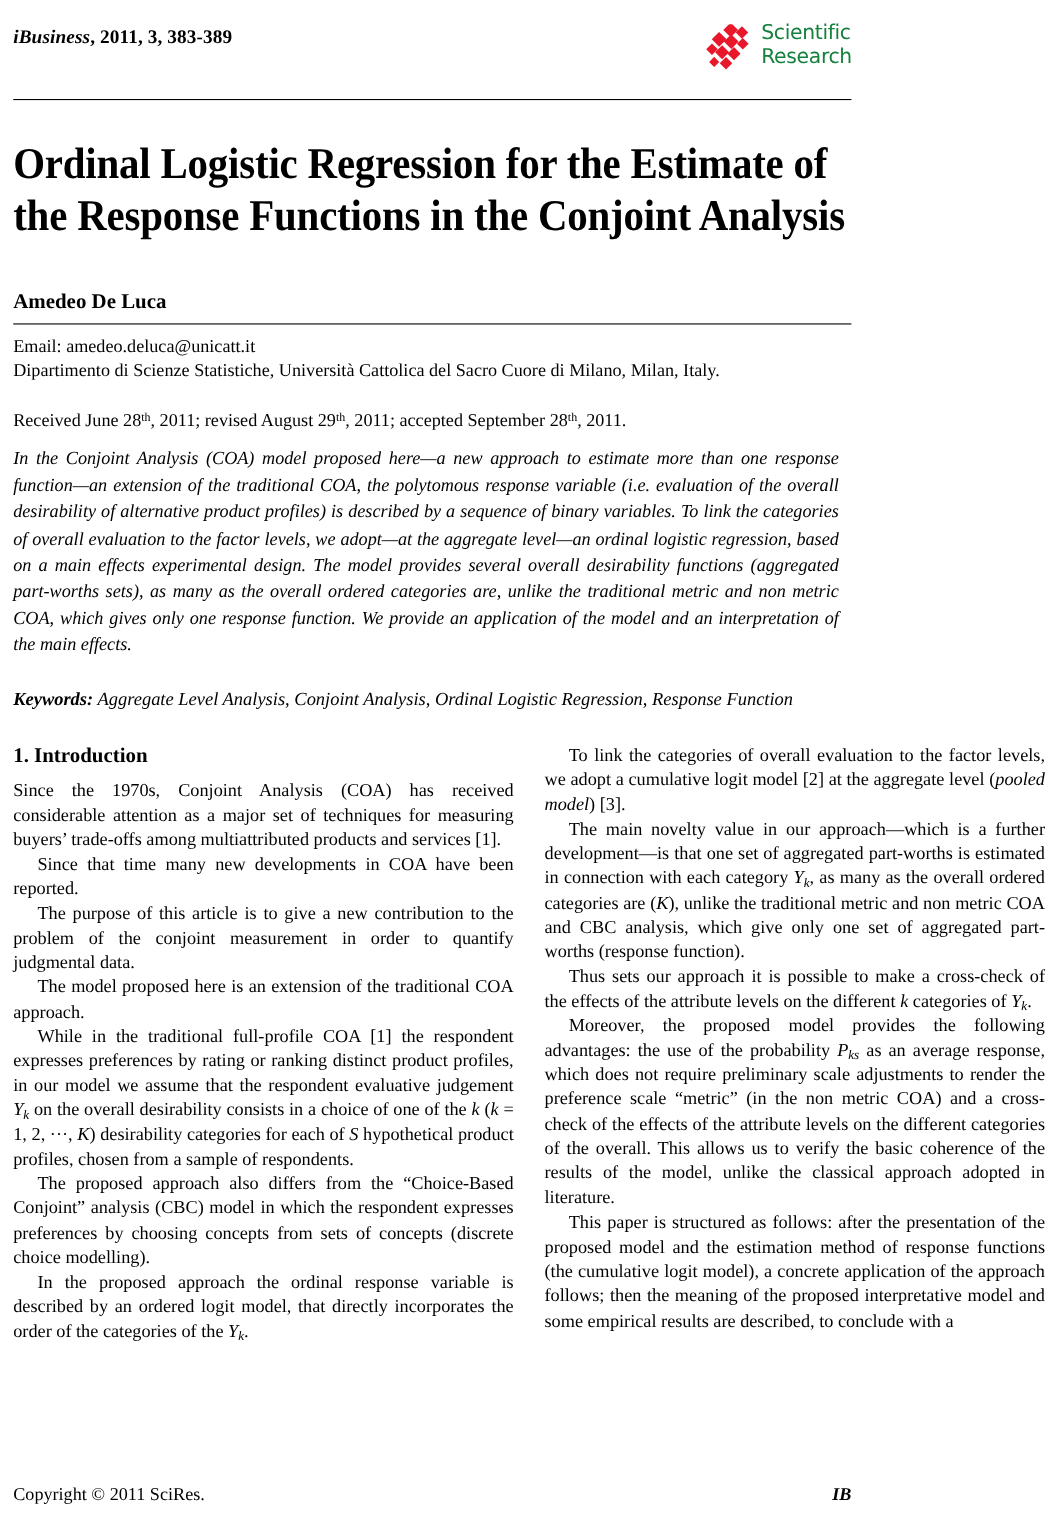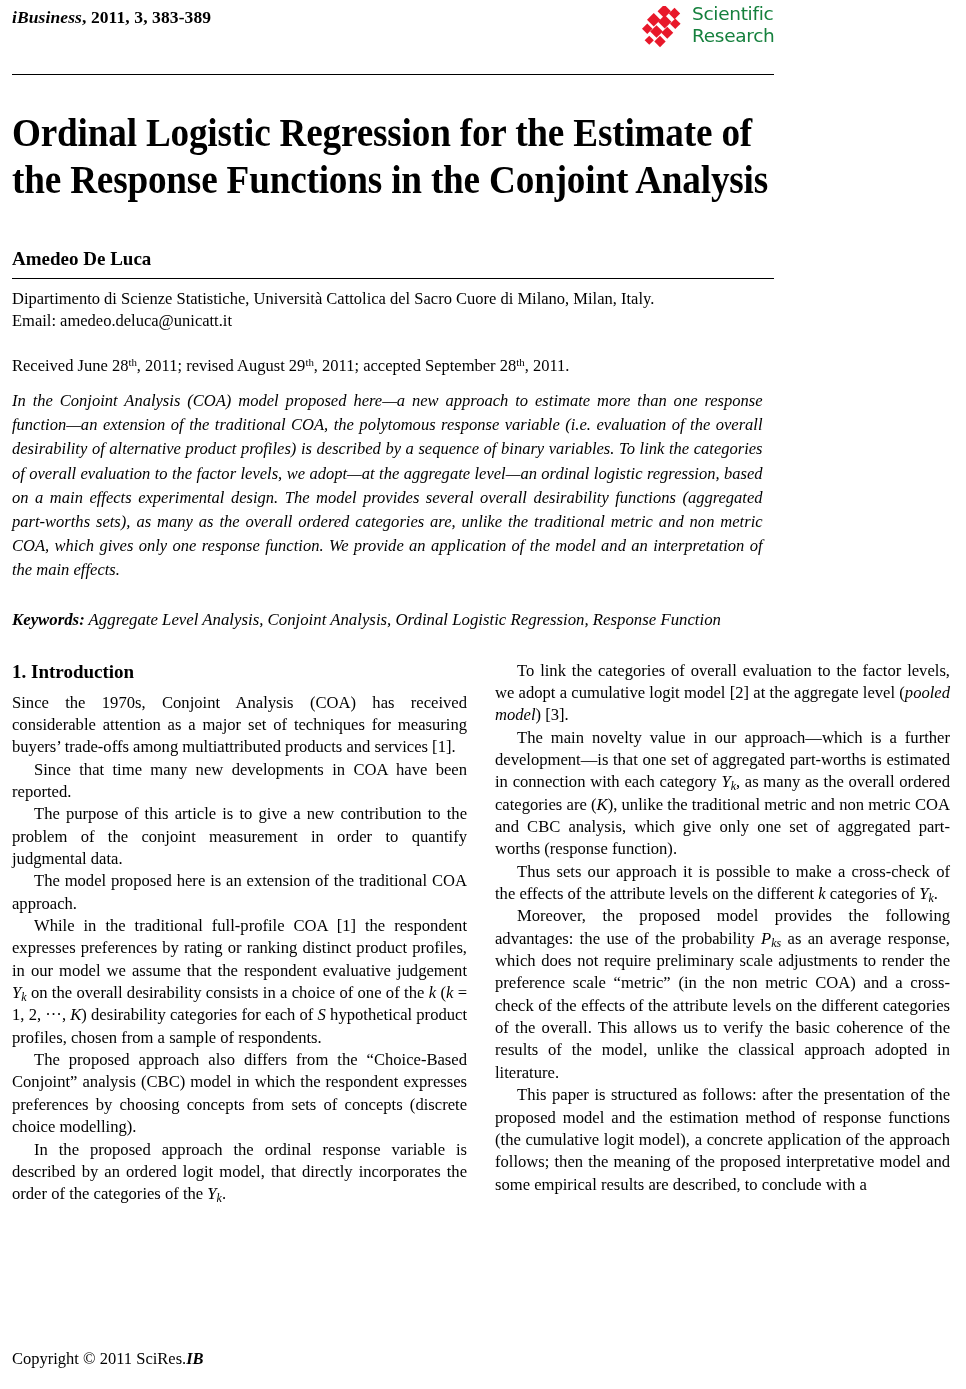--- a/index.html
+++ b/index.html
@@ -13,21 +13,21 @@
     font-family: "Liberation Serif", "DejaVu Serif", serif;
     color: #000000;
     position: relative;
     overflow: hidden;
   }
   .page {
     width: 786px;
     height: 1389px;
     position: relative;
     box-sizing: border-box;
-    padding: 0 12px;
+    padding: 16px 12px;
   }
 
   
   .masthead {
     position: relative;
     height: 62px;
     padding-top: 6px;
   }
   .masthead-left {
     position: absolute;
@@ -193,21 +193,21 @@
     line-height: 0;
   }
 
   
   .footer {
     position: absolute;
     left: 12px;
     right: 12px;
     bottom: 20px;
     display: flex;
-    justify-content: flex-start;
+    justify-content: space-between;
     align-items: baseline;
     font-size: 16.5px;
     line-height: 20px;
   }
   .footer-right {
     font-weight: bold;
     font-style: italic;
   }
 </style>
 </head>
@@ -241,22 +241,22 @@
     </div>
   </div>
 
   <hr class="rule-top">
 
   <h1 class="title">Ordinal Logistic Regression for the Estimate of the Response Functions in the Conjoint Analysis</h1>
 
   <div class="author">Amedeo De Luca</div>
   <hr class="rule-author">
   <div class="affil">
+    <div>Email: amedeo.deluca@unicatt.it</div>
     <div>Dipartimento di Scienze Statistiche, Università Cattolica del Sacro Cuore di Milano, Milan, Italy.</div>
-    <div>Email: amedeo.deluca@unicatt.it</div>
   </div>
 
   <div class="received"><span>Received June 28</span><sup>th</sup><span>, 2011; revised August 29</span><sup>th</sup><span>, 2011; accepted September 28</span><sup>th</sup><span>, 2011.</span></div>
 
   <div class="abstract-body">In the Conjoint Analysis (COA) model proposed here—a new approach to estimate more than one response function—an extension of the traditional COA, the polytomous response variable (i.e. evaluation of the overall desirability of alternative product profiles) is described by a sequence of binary variables. To link the categories of overall evaluation to the factor levels, we adopt—at the aggregate level—an ordinal logistic regression, based on a main effects experimental design. The model provides several overall desirability functions (aggregated part-worths sets), as many as the overall ordered categories are, unlike the traditional metric and non metric COA, which gives only one response function. We provide an application of the model and an interpretation of the main effects.</div>
 
   <div class="keywords"><b>Keywords:</b><span> Aggregate Level Analysis, Conjoint Analysis, Ordinal Logistic Regression, Response Function</span></div>
 
   <div class="columns">
 

